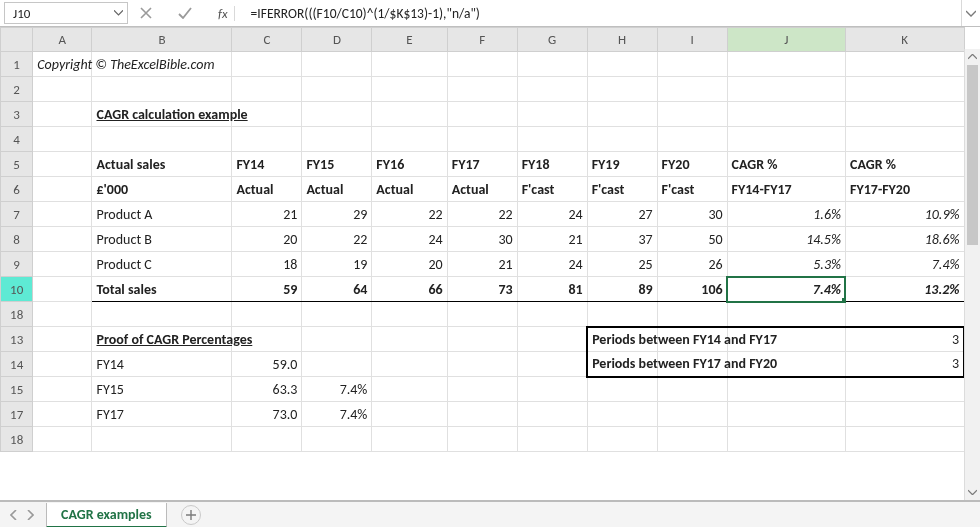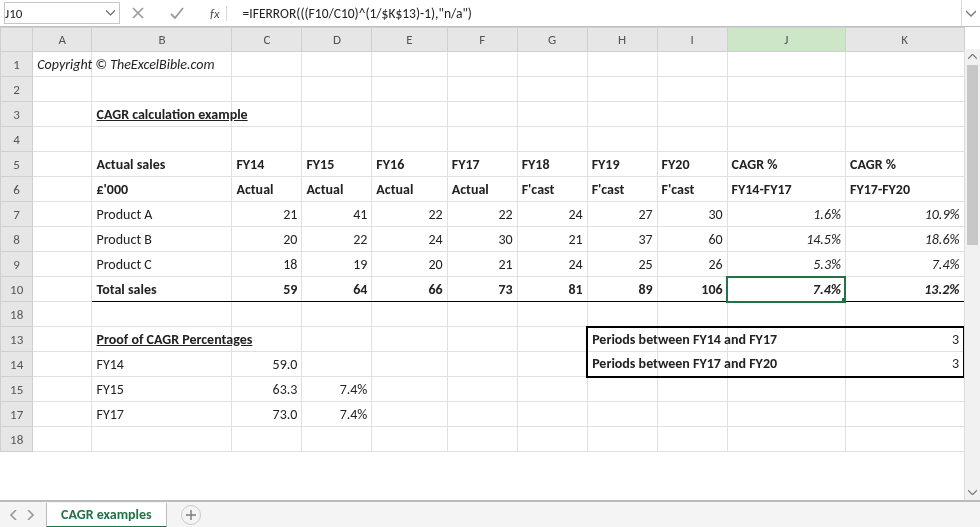--- a/index.html
+++ b/index.html
@@ -21,21 +21,21 @@
     border-bottom: 1px solid #bfbfbf;
     background: #fff;
   }
   .name-box {
     display: flex;
     align-items: center;
     justify-content: space-between;
     width: 110px;
     height: 20px;
     margin: 2px 4px;
-    padding: 0 4px 0 0;
+    padding: 0 4px 0 8px;
     border: 1px solid #c6c6c6;
     background: #fff;
     font-size: 13px;
   }
   .name-box .chev {
     display: inline-flex;
   }
   .fb-seg {
     display: flex;
     align-items: center;
@@ -86,21 +86,21 @@
     background: #e6e6e6;
     font-weight: 400;
     color: #555;
     font-size: 13px;
     border: 1px solid #cfcfcf;
   }
   .select-all { width: 30px; height: 21px; }
   table.grid th.col { height: 21px; }
   table.grid th.col.sel { background: #cde6c7; }
   table.grid th.row { width: 30px; height: 22px; }
-  table.grid th.row.sel { background: #e5e5e5; }
+  table.grid th.row.sel { background: #5eead4; }
   table.grid td {
     border: 1px solid #e0e0e0;
     height: 22px;
     padding: 0 4px;
     font-size: 14px;
     white-space: nowrap;
     overflow: hidden;
     position: relative;
   }
   .copyright { font-style: italic; }
@@ -337,40 +337,40 @@
           <td class="hdr">F'cast</td>
           <td class="hdr">F'cast</td>
           <td class="hdr">FY14-FY17</td>
           <td class="hdr">FY17-FY20</td>
         </tr>
         <tr>
           <th class="row">7</th>
           <td></td>
           <td>Product A</td>
           <td class="right">21</td>
-          <td class="right">41</td>
+          <td class="right">29</td>
           <td class="right">22</td>
           <td class="right">22</td>
           <td class="right">24</td>
           <td class="right">27</td>
           <td class="right">30</td>
           <td class="right italic">1.6%</td>
           <td class="right italic">10.9%</td>
         </tr>
         <tr>
           <th class="row">8</th>
           <td></td>
           <td>Product B</td>
           <td class="right">20</td>
           <td class="right">22</td>
           <td class="right">24</td>
           <td class="right">30</td>
           <td class="right">21</td>
           <td class="right">37</td>
-          <td class="right">60</td>
+          <td class="right">50</td>
           <td class="right italic">14.5%</td>
           <td class="right italic">18.6%</td>
         </tr>
         <tr>
           <th class="row">9</th>
           <td></td>
           <td>Product C</td>
           <td class="right">18</td>
           <td class="right">19</td>
           <td class="right">20</td>

